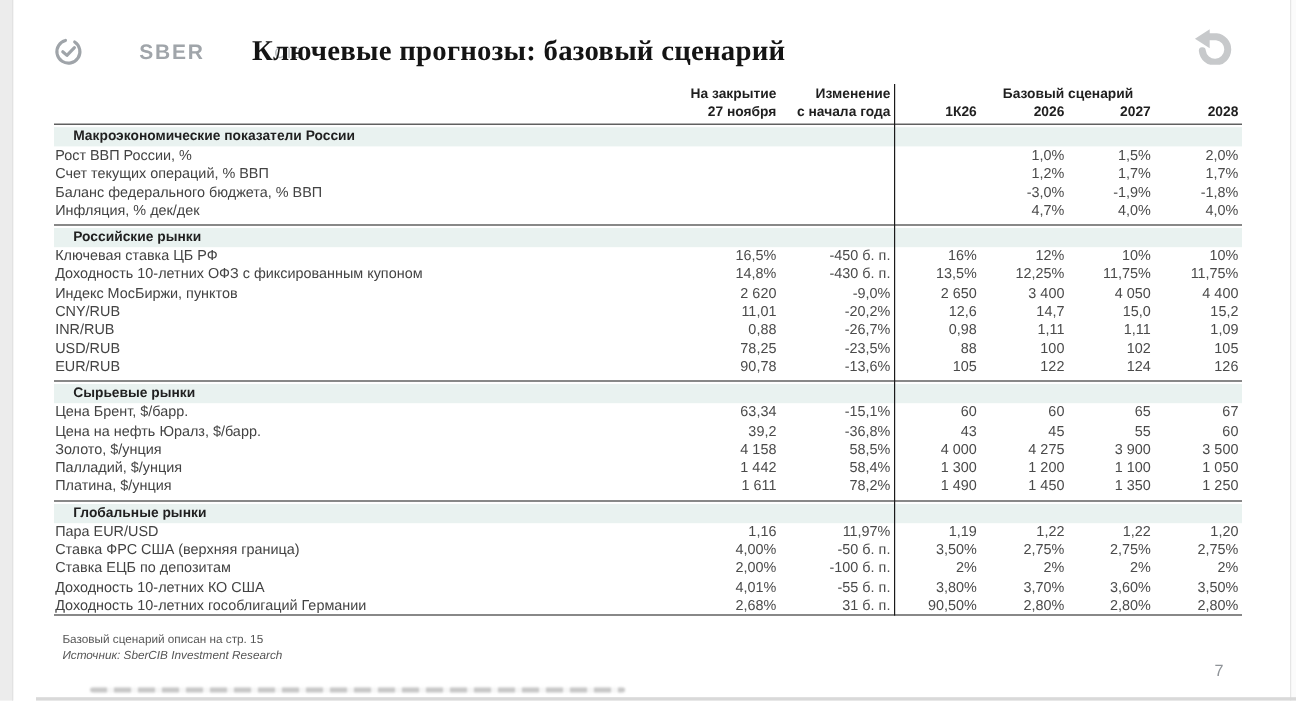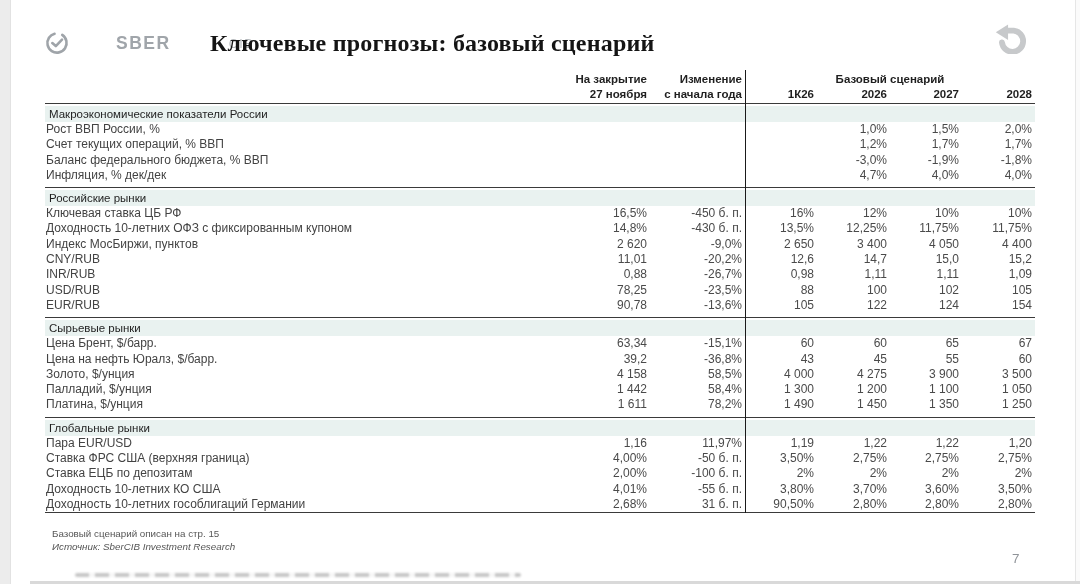--- a/index.html
+++ b/index.html
@@ -25,21 +25,21 @@
   .table{position:absolute;left:45px;top:70px;width:990px;}
   .grid{display:grid;grid-template-columns:485px 120px 95px 72px 73px 72px 73px;}
   .cell{white-space:nowrap;overflow:hidden;}
   .num{text-align:right;padding-right:3px;}
   .colhead{padding-top:2px;height:31px;}
   .hrow{font-weight:bold;font-size:11.5px;color:#1f1f1f;line-height:15px;height:15px;}
   .group{grid-column:span 4;text-align:center;}
   .sections{border-bottom:1px solid #3a3a3a;}
   .section{border-top:1px solid #3a3a3a;}
   .section + .section{margin-top:4px;}
-  .band{background:#e9f2f0;font-weight:normal;font-size:11.5px;color:#1f1f1f;height:16px;line-height:16px;padding-left:4px;margin-top:2px;}
+  .band{background:#e9f2f0;font-weight:bold;font-size:11.5px;color:#1f1f1f;height:16px;line-height:16px;padding-left:16px;margin-top:2px;}
   .row{height:15.3px;line-height:15.3px;font-size:12px;color:#4a4a4a;}
   .row .label{padding-left:1px;color:#434343;}
   .vline{position:absolute;left:700px;top:0;bottom:0;width:1px;background:#1a1a1a;}
 
   
   .footnotes{position:absolute;left:52px;top:527px;font-size:9.8px;color:#565656;line-height:13px;}
   .footnotes .source{font-style:italic;text-align:right;}
   .blurred{position:absolute;left:75px;top:573px;width:446px;height:4px;
     background:repeating-linear-gradient(90deg,rgba(130,130,130,.45) 0 14px,rgba(130,130,130,.07) 14px 20px);
     filter:blur(1px);border-radius:2px;}
@@ -184,21 +184,21 @@
           <div class="cell num">102</div>
           <div class="cell num">105</div>
         </div>
         <div class="grid row">
           <div class="cell label">EUR/RUB</div>
           <div class="cell num">90,78</div>
           <div class="cell num">-13,6%</div>
           <div class="cell num">105</div>
           <div class="cell num">122</div>
           <div class="cell num">124</div>
-          <div class="cell num">154</div>
+          <div class="cell num">126</div>
         </div>
       </div>
       <div class="section">
         <div class="band">Сырьевые рынки</div>
         <div class="grid row">
           <div class="cell label">Цена Брент, $/барр.</div>
           <div class="cell num">63,34</div>
           <div class="cell num">-15,1%</div>
           <div class="cell num">60</div>
           <div class="cell num">60</div>

